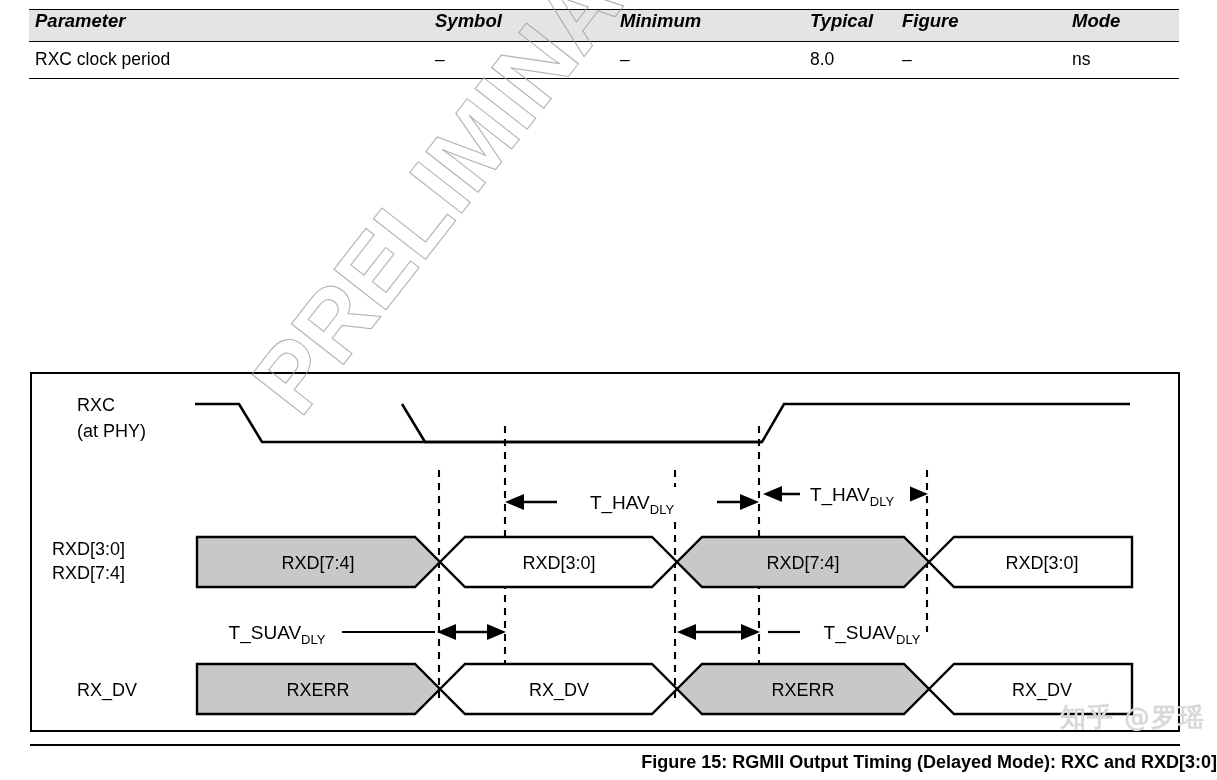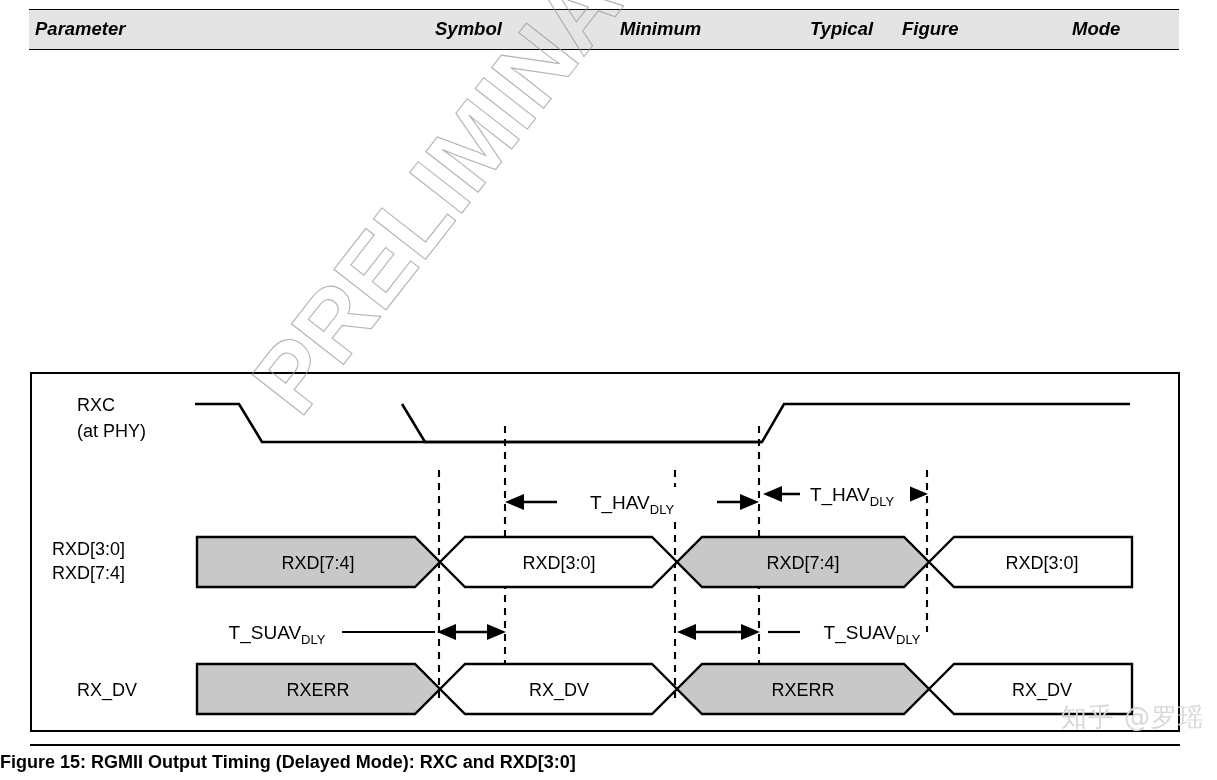--- a/index.html
+++ b/index.html
@@ -39,21 +39,21 @@
     border-collapse: collapse;
     z-index: 2;
     background: transparent;
   }
   #spec-table th {
     background: #e4e4e4;
     font-style: italic;
     font-weight: bold;
     font-size: 18.5px;
     text-align: left;
-    padding: 8px 0 9px 6px;
+    padding: 0 0 9px 6px;
     border-top: 1.6px solid #000;
     border-bottom: 1.6px solid #000;
     white-space: nowrap;
   }
   #spec-table td {
     font-size: 17.5px;
     padding: 6px 0 7px 6px;
     vertical-align: top;
     border-bottom: 1.4px solid #000;
     line-height: 1.33;
@@ -92,37 +92,38 @@
     position: absolute;
     left: 30px; top: 744px;
     width: 1150px;
     border-top: 2.2px solid #000;
     z-index: 2;
   }
   #figure-caption {
     position: absolute;
     left: 0px; top: 752px;
     width: 1217px;
-    text-align: left;
+    text-align: right;
     font-size: 18px;
     font-weight: bold;
     z-index: 4;
   }
 
   
   #zhihu-watermark {
     position: absolute;
     right: 12px; top: 700px;
     font-size: 26px;
     font-family: "DejaVu Sans", sans-serif;
     color: #d8d8d8;
     letter-spacing: 1px;
     z-index: 6;
     pointer-events: none;
     white-space: nowrap;
+    font-weight: bold;
   }
 </style>
 </head>
 <body>
 
 <svg id="watermark-layer" width="1217" height="780" viewBox="0 0 1217 780">
   <text class="wm-text" x="300" y="420" font-size="96" transform="rotate(-52 300 420)">PRELIMINARY  BROADCOM</text>
 </svg>
 
 <table id="spec-table">
@@ -130,20 +131,28 @@
     <tr>
       <th class="col-param">Parameter</th>
       <th class="col-symbol">Symbol</th>
       <th class="col-min">Minimum</th>
       <th class="col-typ">Typical</th>
       <th class="col-max">Figure</th>
       <th class="col-unit">Mode</th>
     </tr>
   </thead>
   <tbody>
+    <tr>
+      <td>RXC clock period</td>
+      <td><span>–</span><span class="sub"></span></td>
+      <td class="dash-cell">–</td>
+      <td><span>8.0</span></td>
+      <td class="dash-cell">–</td>
+      <td>ns</td>
+    </tr>
   </tbody>
 </table>
 
 <div id="figure-box">
 
   <svg id="wave-svg" width="1145" height="355" viewBox="0 0 1145 355">
 
     <polyline fill="none" stroke="#000" stroke-width="2.6" points="163,30 207,30 230,68 730,68 752,30 1098,30"></polyline>
 
     <polyline fill="none" stroke="#000" stroke-width="2.6" points="370,30 393,68 730,68"></polyline>

